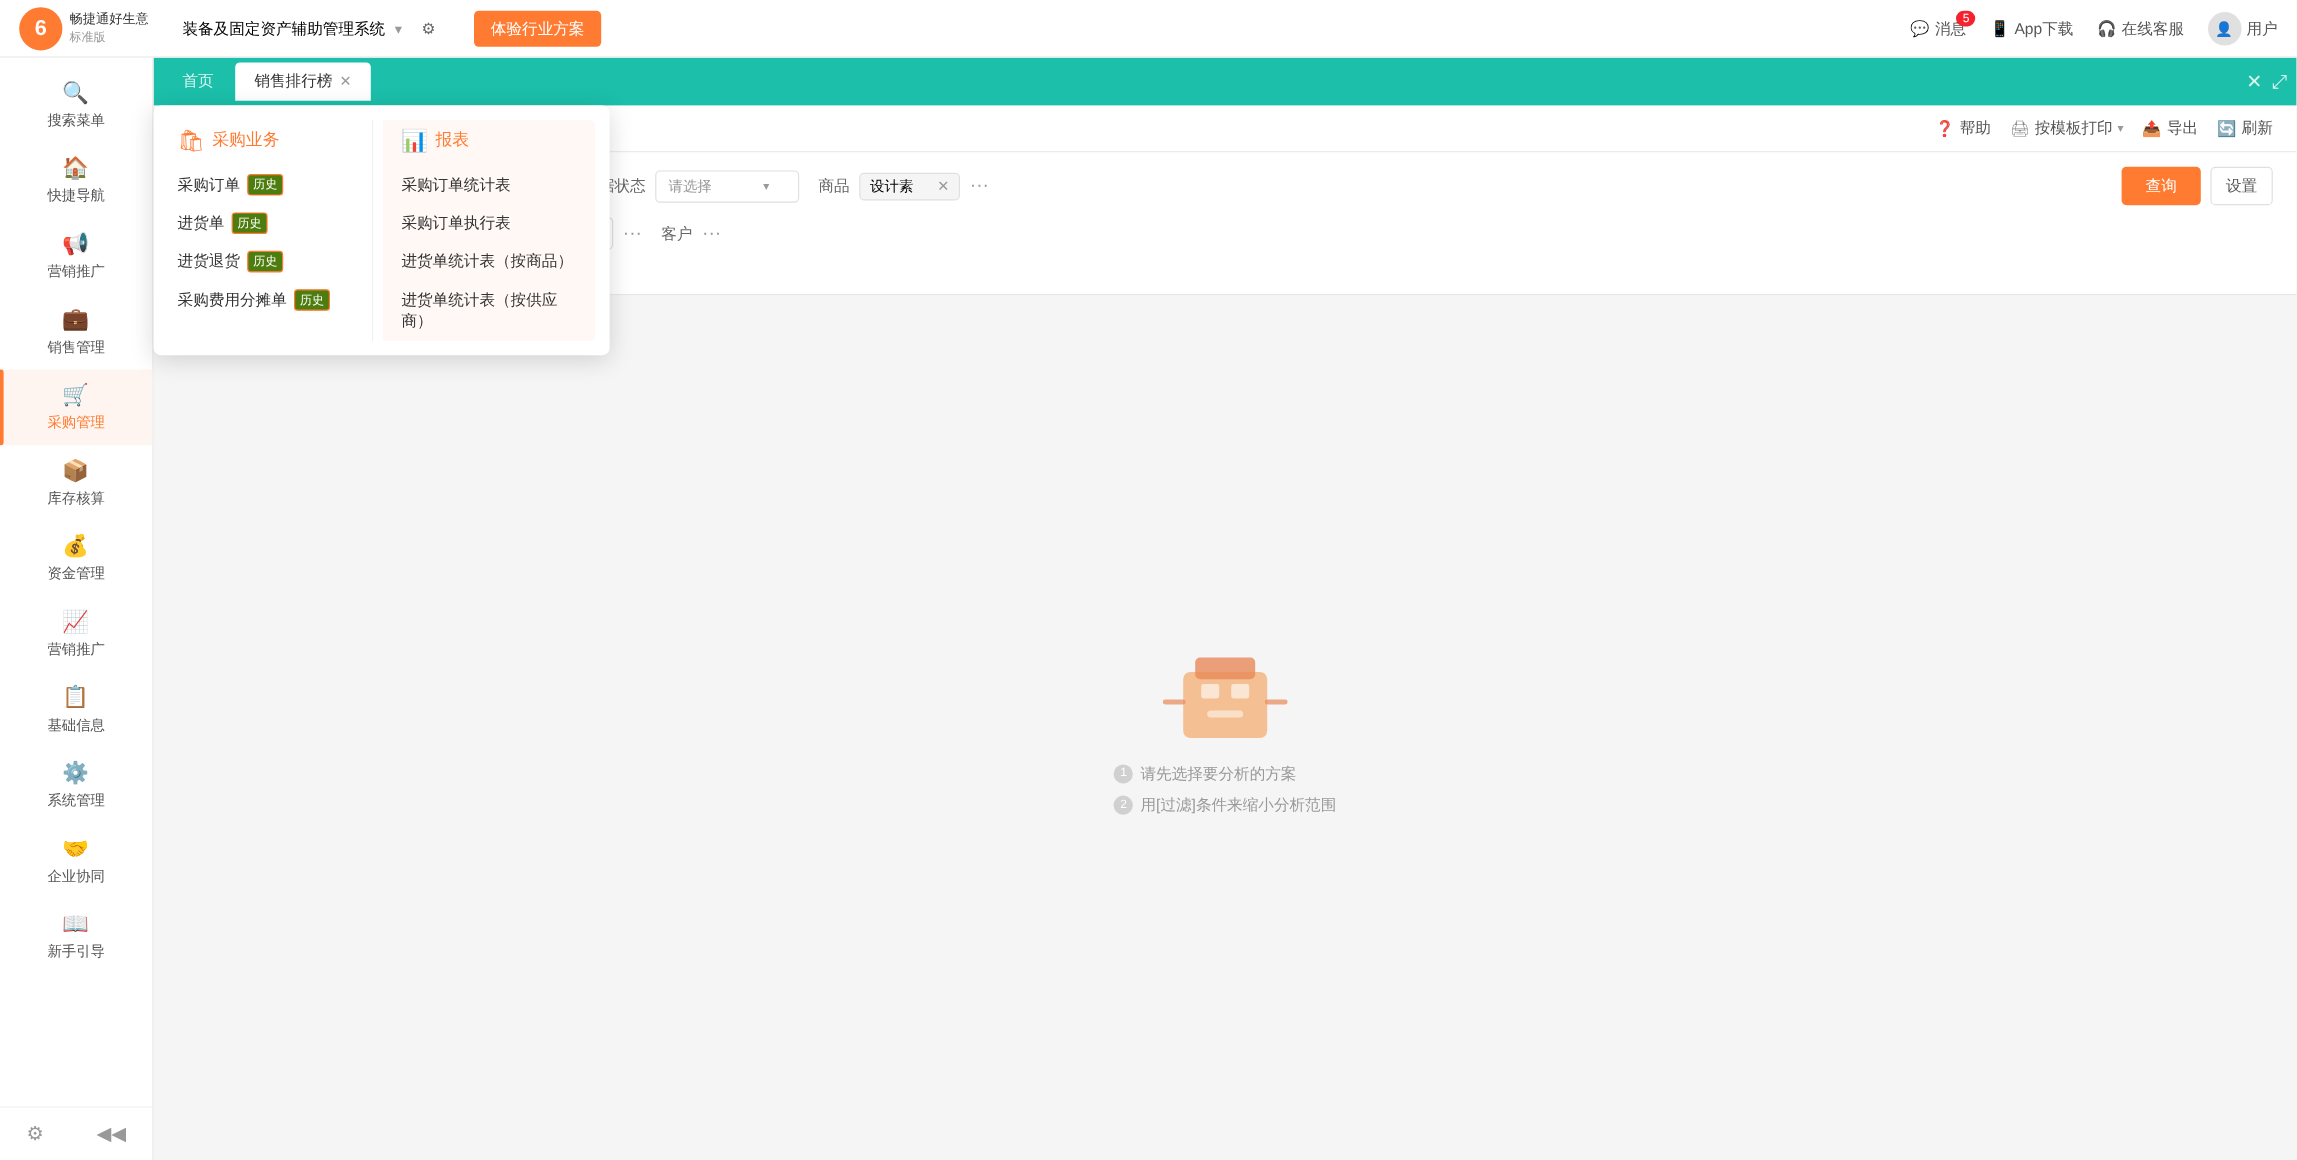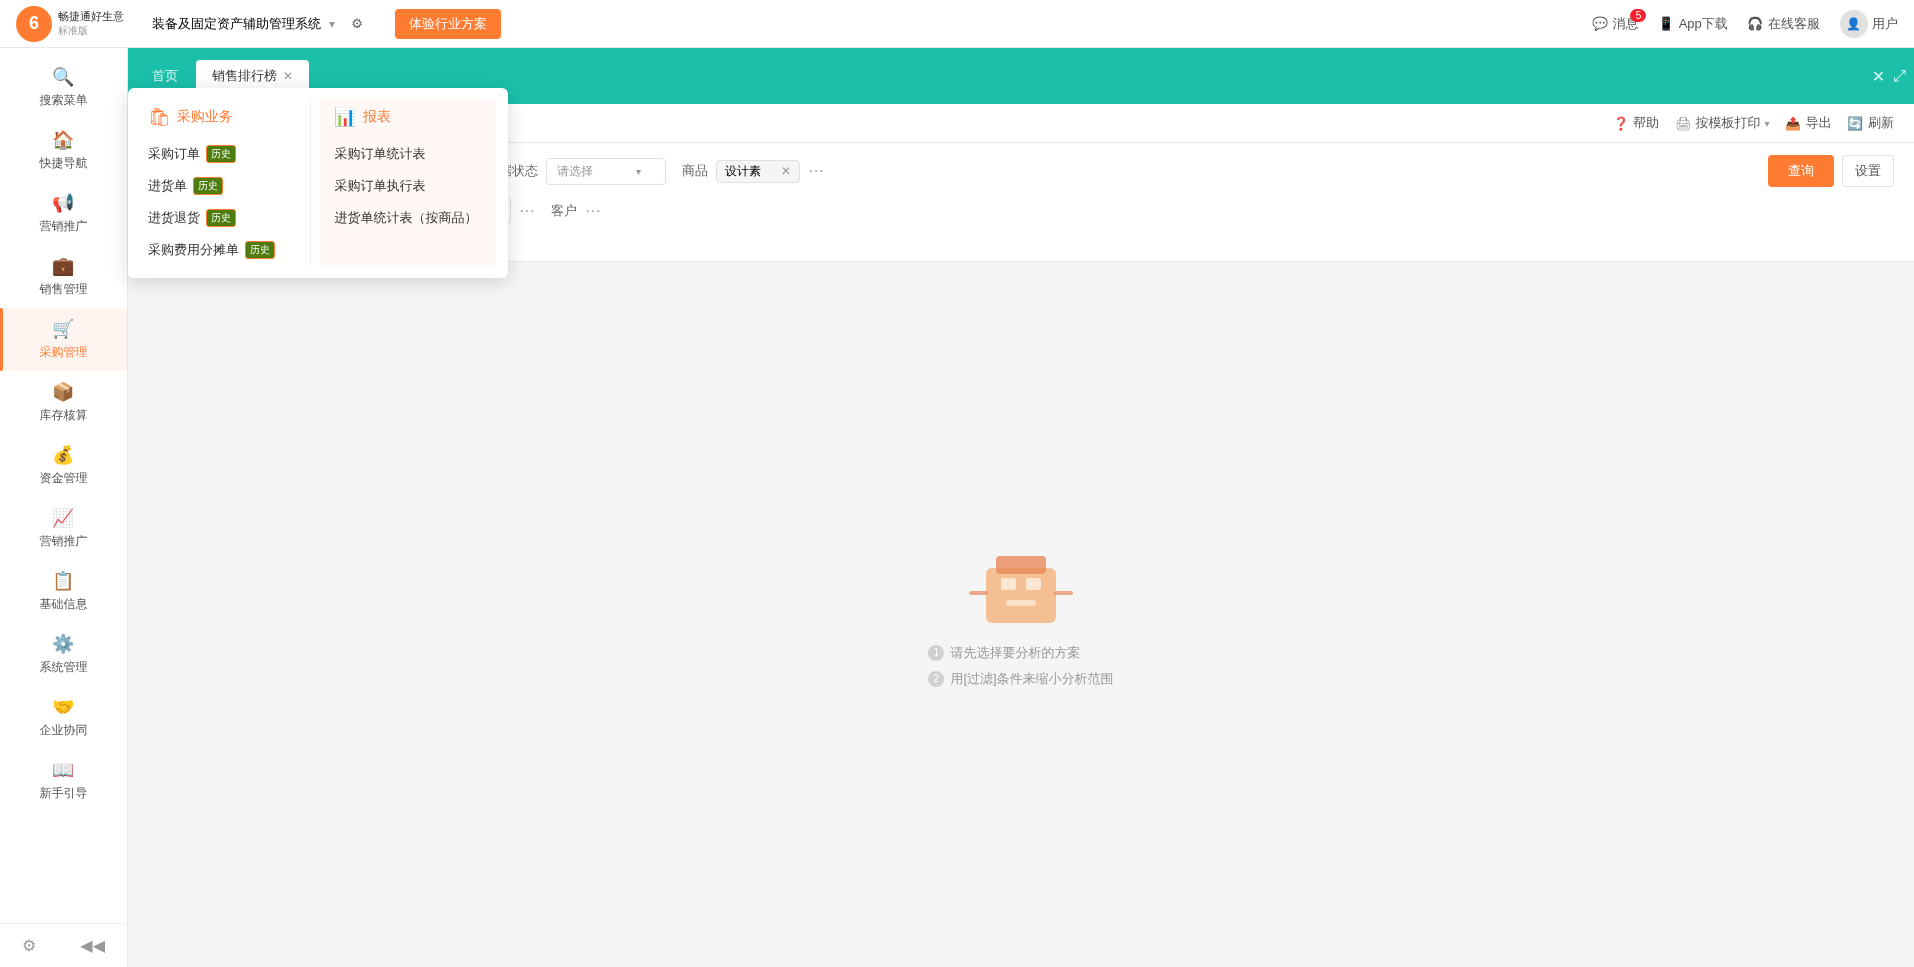--- a/index.html
+++ b/index.html
@@ -21,21 +21,21 @@
     .system-title { font-size: 13px; color: #000000; }
     .system-title-arrow { color: #999; font-size: 12px; cursor: pointer; }
     .settings-icon-btn { width: 28px; height: 28px; display: flex; align-items: center; justify-content: center; cursor: pointer; color: #666; }
     .industry-btn { background: #ff7b31; color: white; border: none; border-radius: 4px; padding: 6px 14px; font-size: 13px; cursor: pointer; margin-left: 24px; }
     .top-right { margin-left: auto; display: flex; align-items: center; gap: 20px; }
     .top-right-item { display: flex; align-items: center; gap: 4px; color: #555; font-size: 13px; cursor: pointer; position: relative; }
     .badge { position: absolute; top: -6px; right: -8px; background: #f5222d; color: white; border-radius: 10px; font-size: 10px; padding: 1px 4px; min-width: 16px; text-align: center; }
     .avatar { width: 28px; height: 28px; background: #e0e0e0; border-radius: 50%; display: flex; align-items: center; justify-content: center; color: #888; font-size: 12px; }
 
     
-    .tab-bar { height: 56px; background: #1bbfaa; display: flex; align-items: center; padding: 0 8px; flex-shrink: 0; gap: 2px; }
+    .tab-bar { height: 40px; background: #1bbfaa; display: flex; align-items: center; padding: 0 8px; flex-shrink: 0; gap: 2px; }
     .tab { padding: 0 16px; height: 32px; display: flex; align-items: center; border-radius: 4px 4px 0 0; cursor: pointer; font-size: 13px; color: rgba(255,255,255,0.85); gap: 6px; }
     .tab.active { background: #fff; color: #333; }
     .tab-close { font-size: 12px; color: #999; cursor: pointer; }
     .tab-bar-right { margin-left: auto; display: flex; align-items: center; gap: 8px; }
     .tab-bar-icon { color: rgba(255,255,255,0.85); cursor: pointer; font-size: 16px; }
 
     
     .sidebar-menu { flex: 1; overflow-y: auto; padding: 8px 0; }
     .sidebar-item { display: flex; flex-direction: column; align-items: center; padding: 10px 0; cursor: pointer; color: #555; font-size: 12px; gap: 4px; position: relative; }
     .sidebar-item.active { background: #fff5f0; color: #ff7b31; }
@@ -358,14 +358,15 @@
   <div class="dropdown-divider"></div>
 
   <div class="dropdown-col dropdown-right" style="background:#fff8f5; border-radius: 0 4px 4px 0; padding: 0 8px;">
     <div class="dropdown-col-header">
       <span class="col-icon">📊</span>
       <span>报表</span>
     </div>
     <div class="dropdown-right-item">采购订单统计表</div>
     <div class="dropdown-right-item">采购订单执行表</div>
     <div class="dropdown-right-item">进货单统计表（按商品）</div>
+    <div class="dropdown-right-item">进货单统计表（按供应商）</div>
   </div>
 </div>
 
 </body></html>

